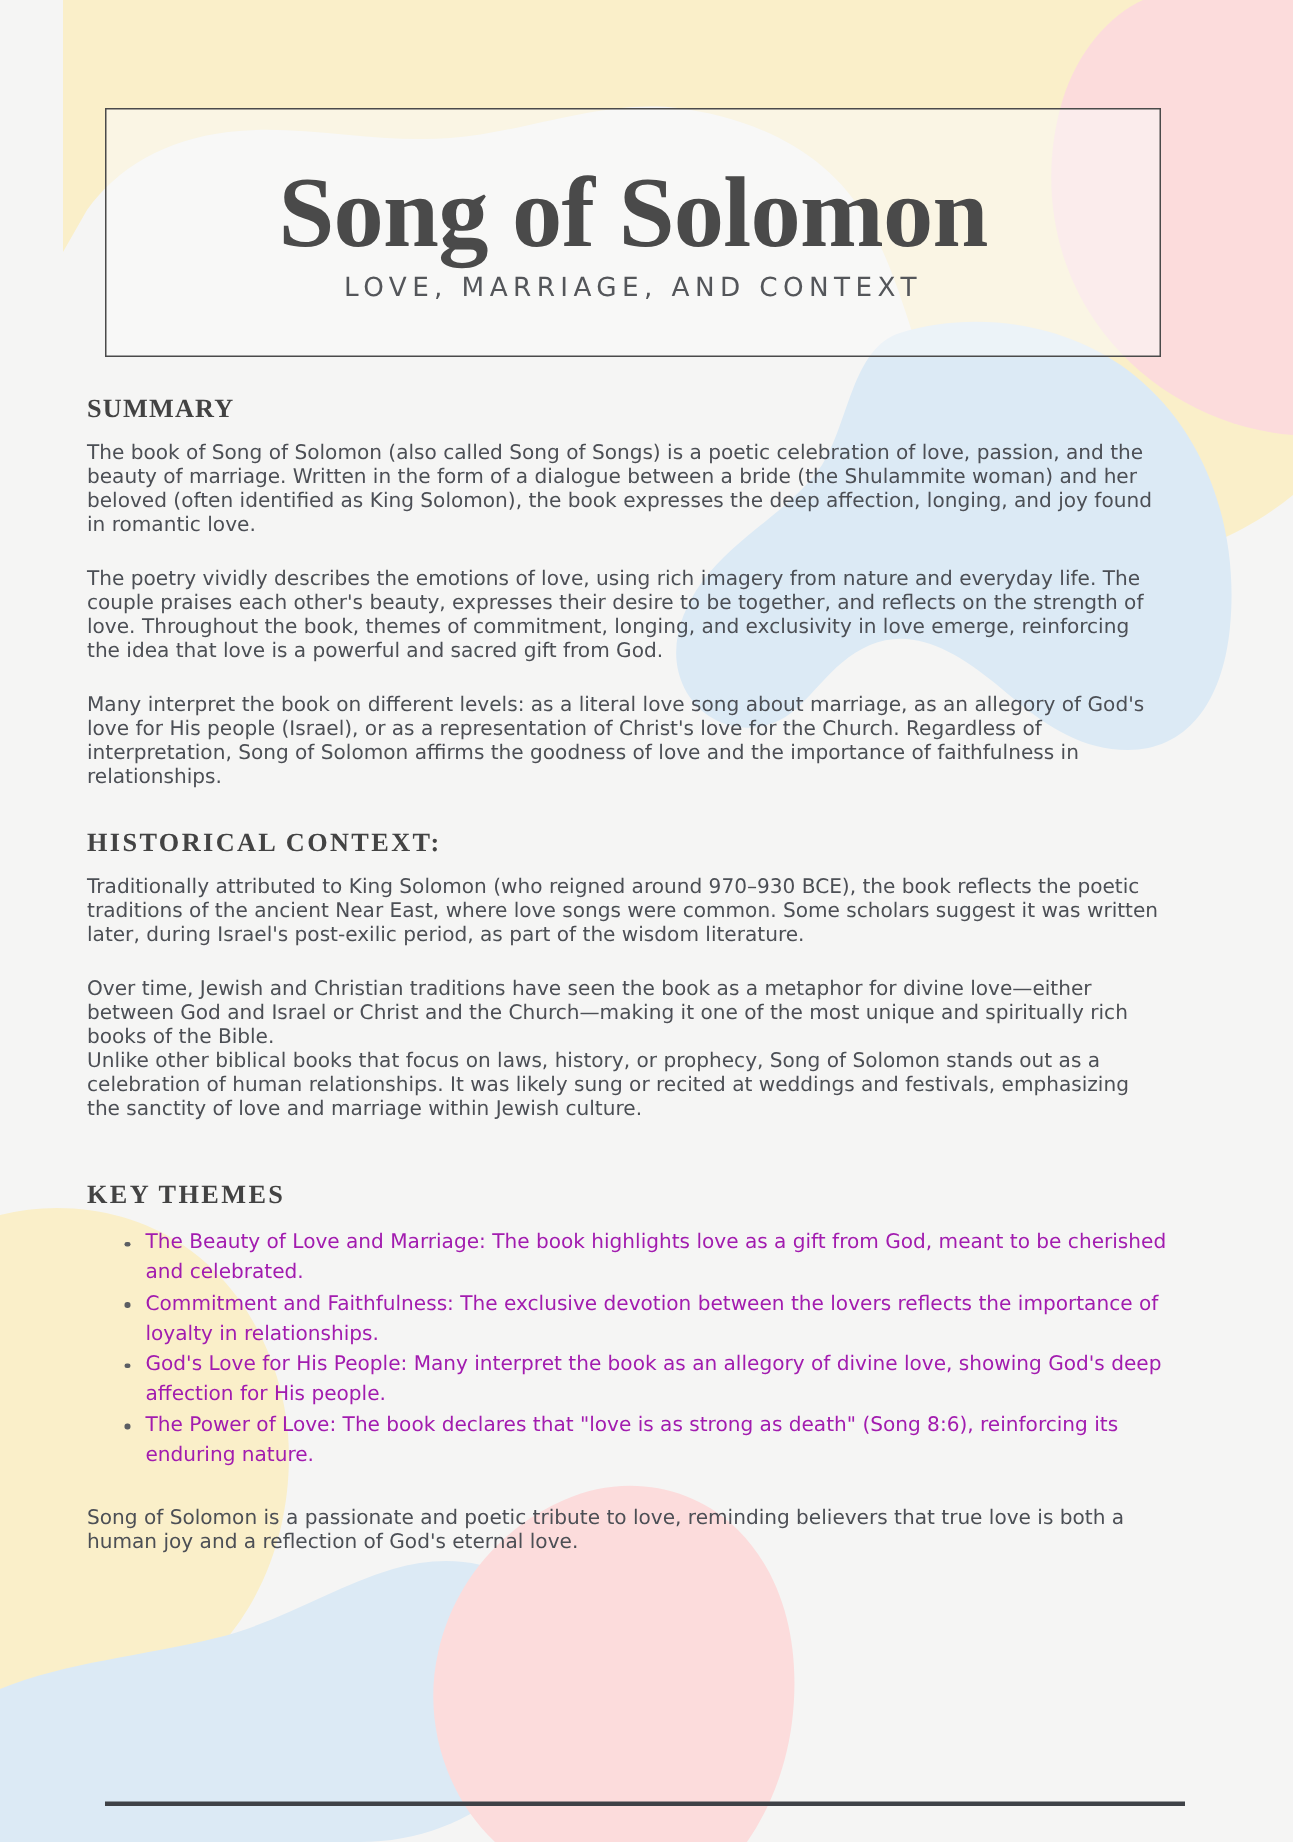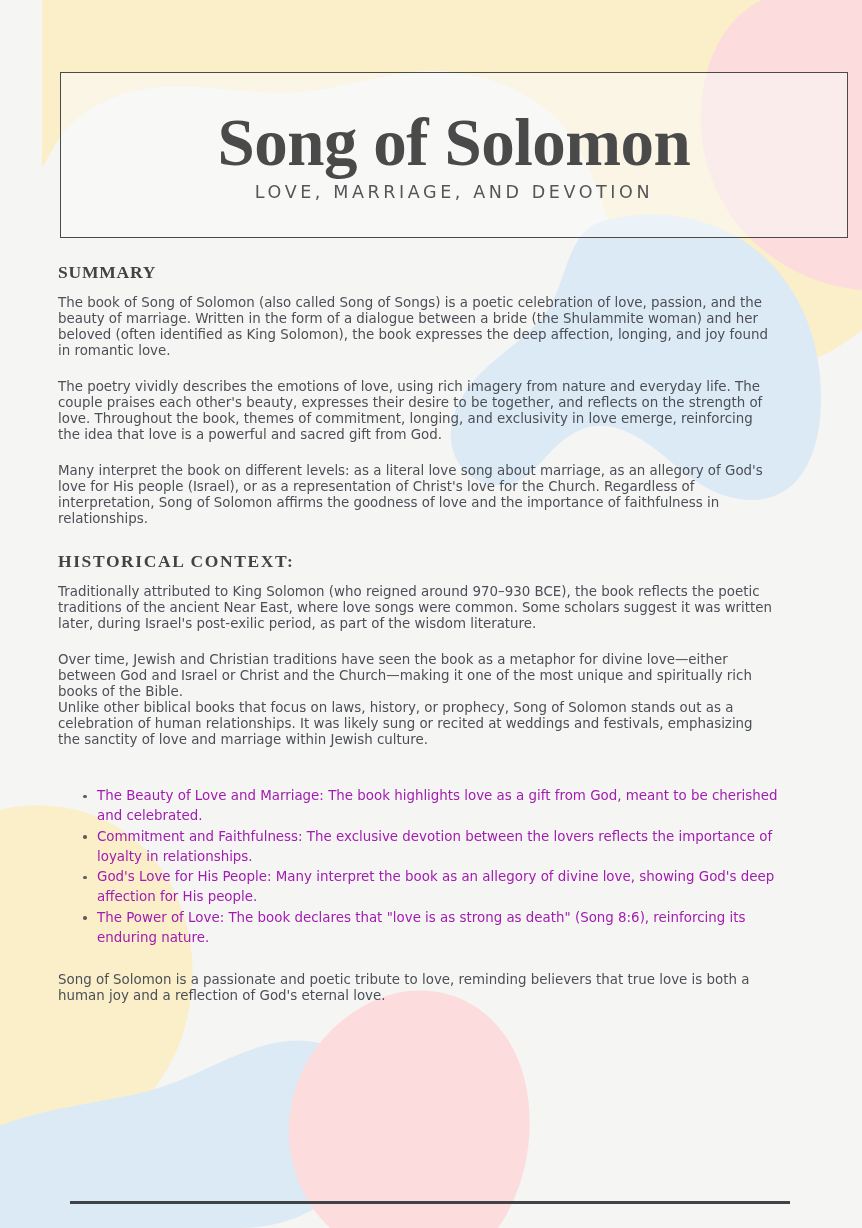--- a/index.html
+++ b/index.html
@@ -28,23 +28,23 @@
   
   #page {
     position: absolute;
     inset: 0;
     z-index: 1;
     padding: 0;
   }
 
   .title-box {
     position: absolute;
-    left: 60px;
+    left: 70px;
     top: 72px;
-    width: 788px;
+    width: 704px;
     height: 166px;
     border: 1.5px solid #4a4a4a;
     box-sizing: border-box;
     background: rgba(250, 250, 249, 0.55);
     display: flex;
     flex-direction: column;
     align-items: center;
     justify-content: center;
   }
   .doc-title {
@@ -152,39 +152,40 @@
 
   <path fill="#fcdcdc" d="M 330,1228 C 296,1196 282,1146 292,1102 C 302,1056 334,1018 376,1000 C 416,982 462,990 492,1020 C 524,1052 534,1100 528,1148 C 524,1180 512,1208 498,1228 Z"></path>
 
   <path fill="#faefc9" opacity="0.0" d="M 862,1228 L 820,1228 L 840,1200 Z"></path>
 </svg>
 
 <div id="page">
 
   <div class="title-box">
     <h1 class="doc-title">Song of Solomon</h1>
-    <p class="doc-subtitle">LOVE, MARRIAGE, AND DEVOTION</p>
+    <p class="doc-subtitle">LOVE, MARRIAGE, AND CONTEXT</p>
   </div>
 
   <div class="content">
 
     <h2 class="section-heading">SUMMARY</h2>
     <p class="body-text">The book of Song of Solomon (also called Song of Songs) is a poetic celebration of love, passion, and the beauty of marriage. Written in the form of a dialogue between a bride (the Shulammite woman) and her beloved (often identified as King Solomon), the book expresses the deep affection, longing, and joy found in romantic love.</p>
     <p class="body-text">The poetry vividly describes the emotions of love, using rich imagery from nature and everyday life. The couple praises each other's beauty, expresses their desire to be together, and reflects on the strength of love. Throughout the book, themes of commitment, longing, and exclusivity in love emerge, reinforcing the idea that love is a powerful and sacred gift from God.</p>
     <p class="body-text last">Many interpret the book on different levels: as a literal love song about marriage, as an allegory of God's love for His people (Israel), or as a representation of Christ's love for the Church. Regardless of interpretation, Song of Solomon affirms the goodness of love and the importance of faithfulness in relationships.</p>
 
     <div class="gap-lg"></div>
 
     <h2 class="section-heading spaced">HISTORICAL CONTEXT:</h2>
     <p class="body-text">Traditionally attributed to King Solomon (who reigned around 970–930 BCE), the book reflects the poetic traditions of the ancient Near East, where love songs were common. Some scholars suggest it was written later, during Israel's post-exilic period, as part of the wisdom literature.</p>
     <p class="body-text last">Over time, Jewish and Christian traditions have seen the book as a metaphor for divine love—either between God and Israel or Christ and the Church—making it one of the most unique and spiritually rich books of the Bible.</p>
     <p class="body-text">Unlike other biblical books that focus on laws, history, or prophecy, Song of Solomon stands out as a celebration of human relationships. It was likely sung or recited at weddings and festivals, emphasizing the sanctity of love and marriage within Jewish culture.</p>
 
     <div class="gap-md"></div>
 
+    <h2 class="section-heading spaced">KEY THEMES</h2>
     <ul class="themes">
       <li>The Beauty of Love and Marriage: The book highlights love as a gift from God, meant to be cherished and celebrated.</li>
       <li>Commitment and Faithfulness: The exclusive devotion between the lovers reflects the importance of loyalty in relationships.</li>
       <li>God's Love for His People: Many interpret the book as an allegory of divine love, showing God's deep affection for His people.</li>
       <li>The Power of Love: The book declares that "love is as strong as death" (Song 8:6), reinforcing its enduring nature.</li>
     </ul>
 
     <div class="gap-lg"></div>
 
     <p class="body-text last">Song of Solomon is a passionate and poetic tribute to love, reminding believers that true love is both a human joy and a reflection of God's eternal love.</p>

